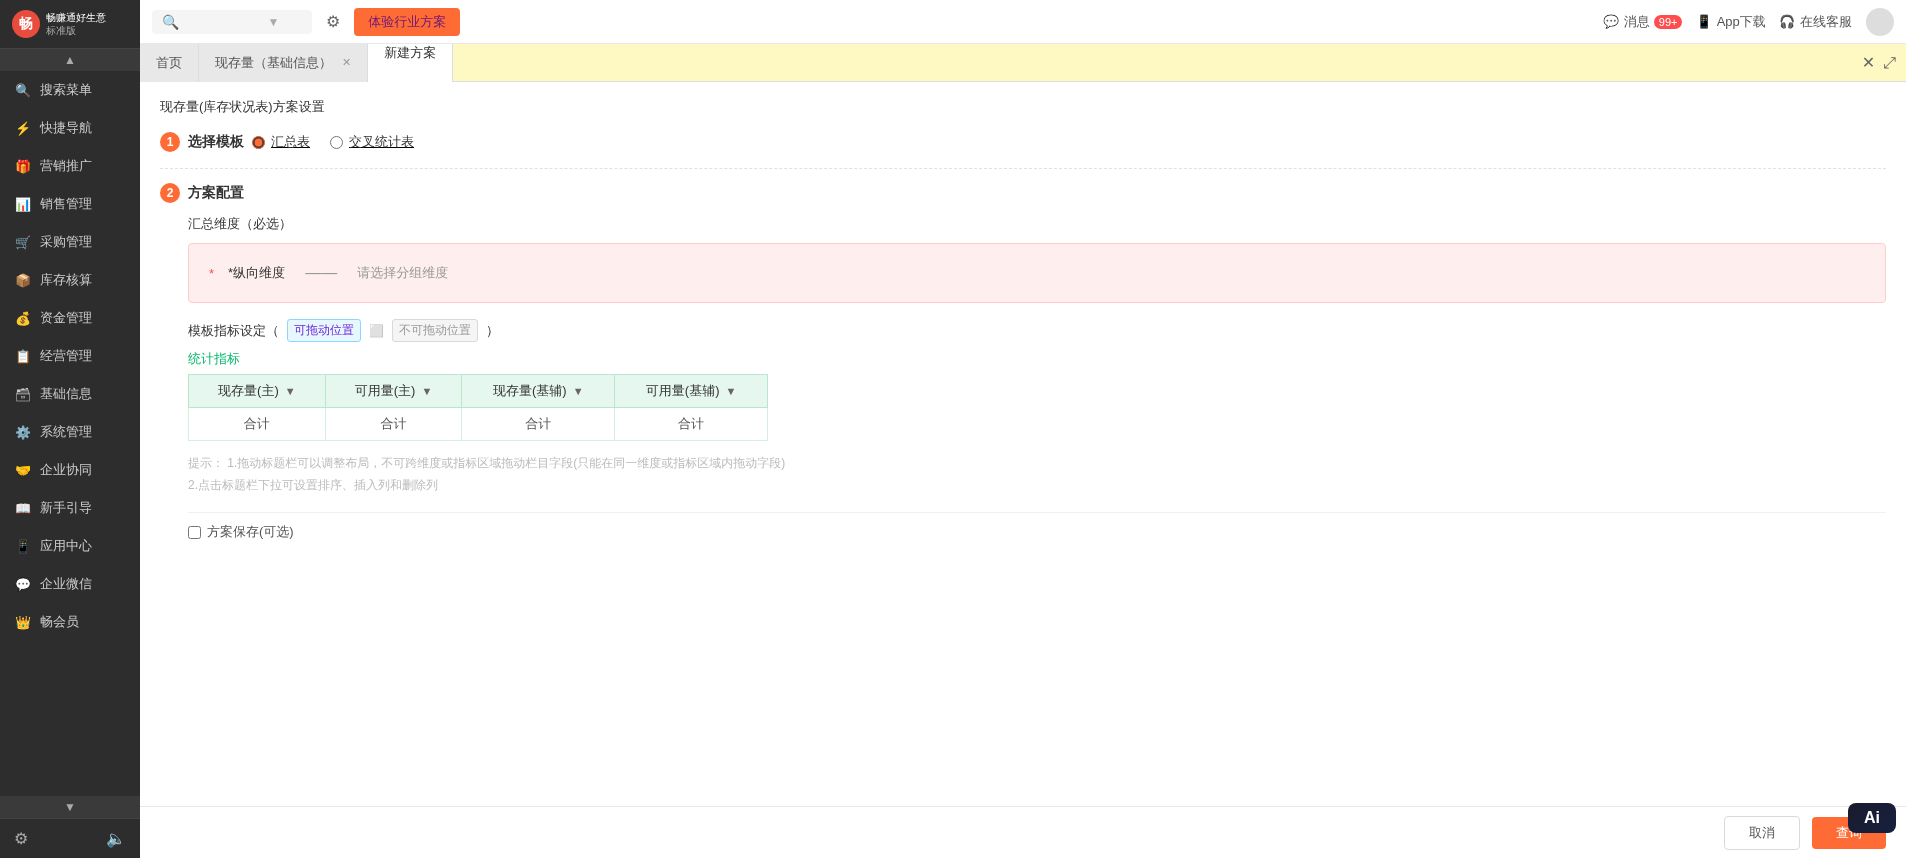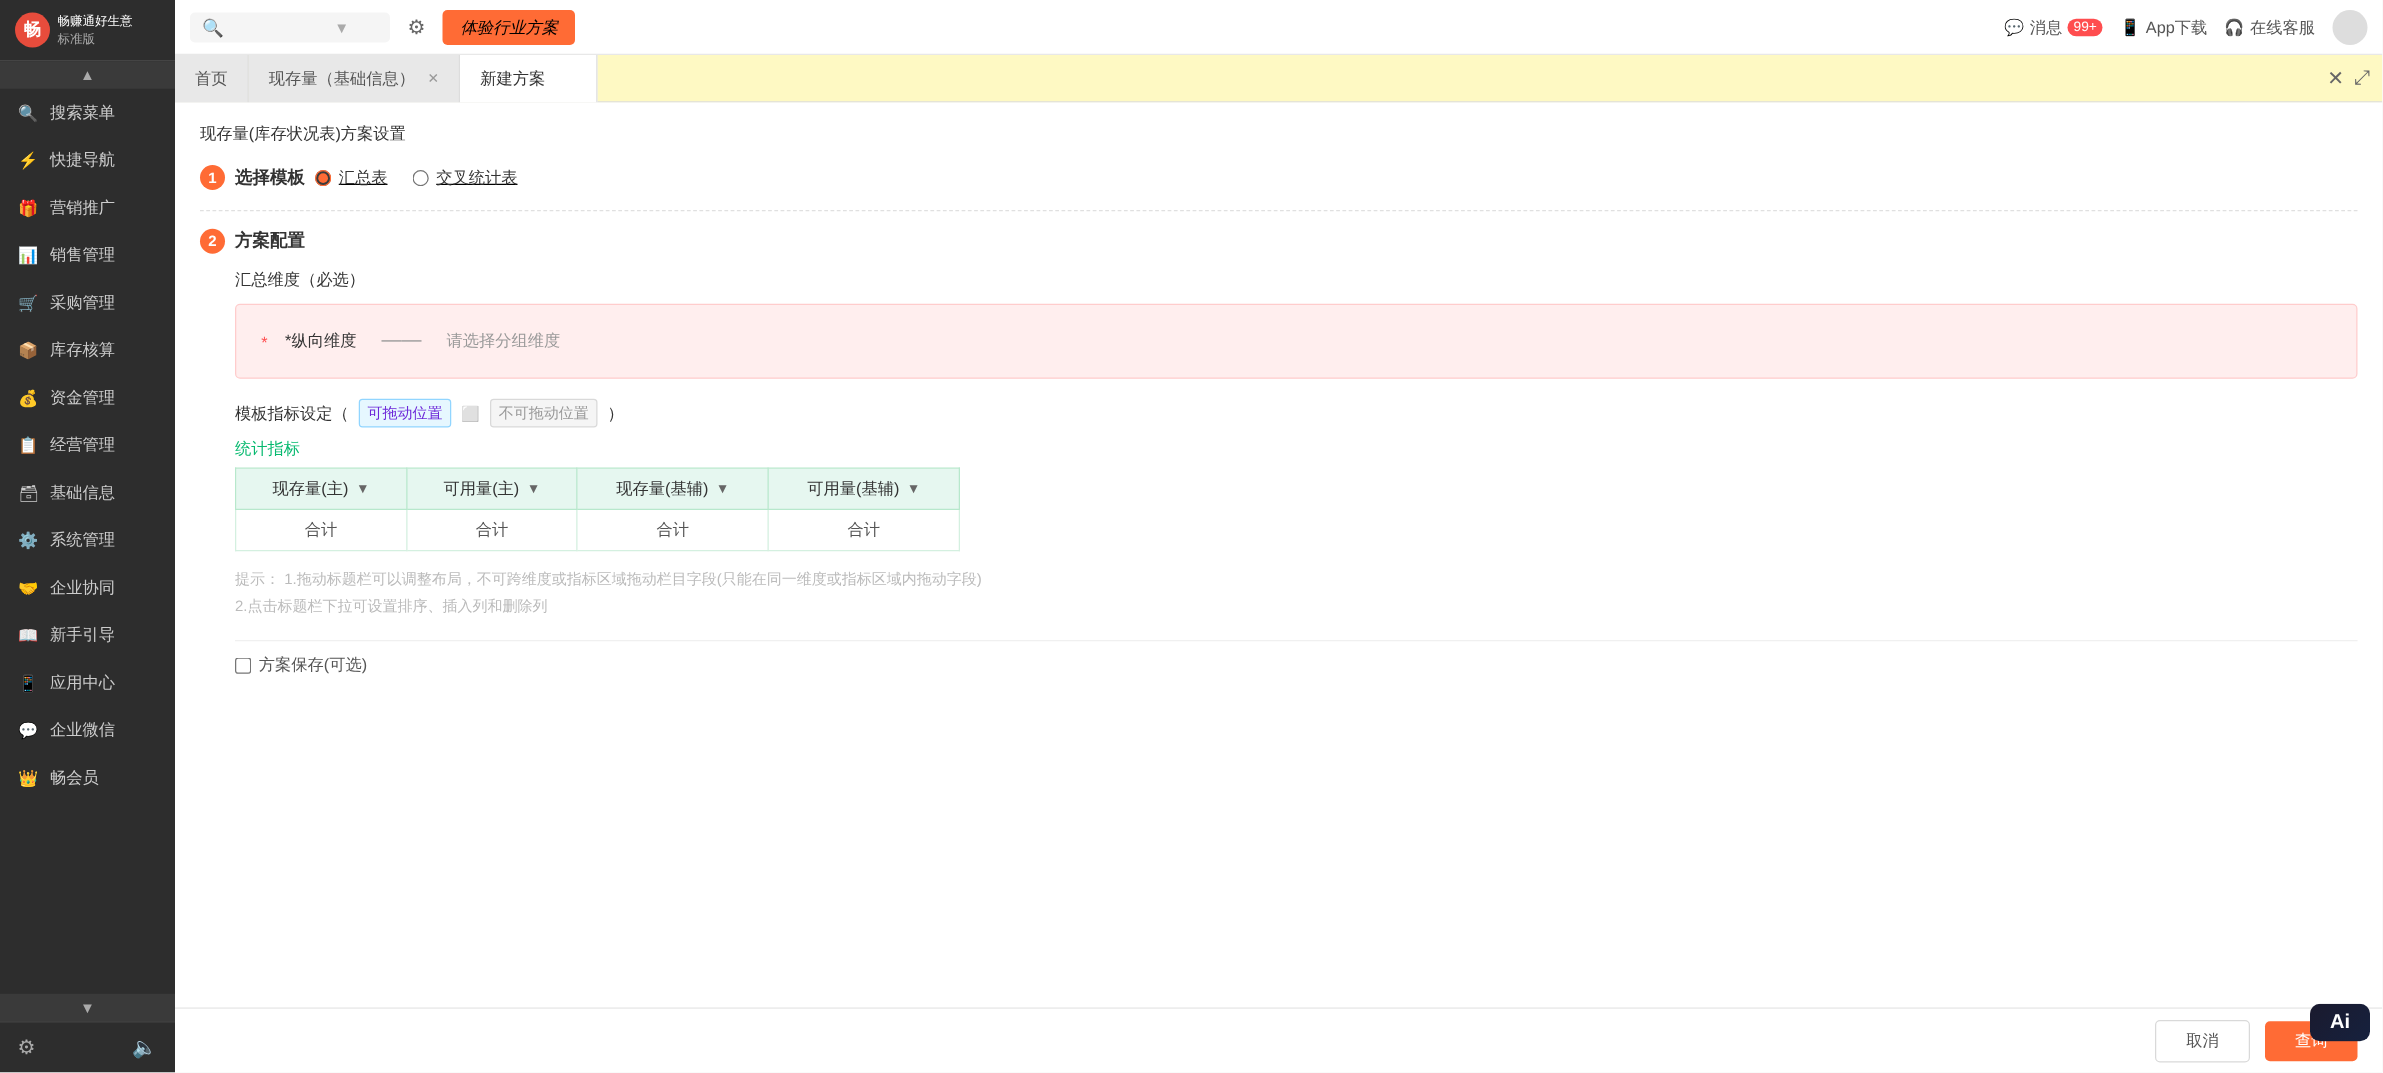--- a/index.html
+++ b/index.html
@@ -70,22 +70,22 @@
     .topbar-search {
       display: flex; align-items: center; gap: 4px;
       background: #f5f5f5; border-radius: 4px;
       padding: 4px 10px; min-width: 160px;
     }
     .topbar-search input {
       border: none; background: transparent; outline: none; font-size: 13px; width: 100px;
     }
     .topbar-gear { color: #666; cursor: pointer; font-size: 16px; padding: 4px; }
     .topbar-btn {
-      background: #ff6b35; color: #000000; border: none; border-radius: 4px;
-      padding: 5px 14px; cursor: pointer; font-size: 13px; font-style: italic;
+      background: #ff6b35; color: #701a75; border: none; border-radius: 4px;
+      padding: 5px 14px; cursor: pointer; font-size: 13px;
     }
     .topbar-right {
       margin-left: auto; display: flex; align-items: center; gap: 14px;
     }
     .topbar-msg { display: flex; align-items: center; gap: 4px; color: #555; cursor: pointer; font-size: 13px; }
     .topbar-msg .badge {
       background: #ff4d4f; color: #fff; border-radius: 10px;
       padding: 1px 5px; font-size: 11px;
     }
     .topbar-app { display: flex; align-items: center; gap: 4px; color: #555; cursor: pointer; font-size: 13px; }
@@ -106,20 +106,21 @@
       height: 38px; display: flex; align-items: center; padding: 0 16px;
       font-size: 13px; cursor: pointer; color: #555; background: #e8e8e8;
       border-right: 1px solid #ddd; gap: 6px;
     }
     .tab.active { background: #fff; color: #333; }
     .tab .tab-close { font-size: 11px; color: #999; cursor: pointer; margin-left: 4px; }
     .tab-new-btn {
       height: 38px; display: flex; align-items: center; padding: 0 16px;
       font-size: 13px; cursor: pointer; color: #fff; background: #ff6b35;
       gap: 12px;
+      flex-direction: column;
     }
     .tab-new-btn .tab-close { font-size: 11px; color: #fff; cursor: pointer; margin-left: 4px; }
     .tab-right-icons {
       margin-left: auto; display: flex; align-items: center; gap: 8px; padding-right: 10px;
     }
     .tab-right-icons span { cursor: pointer; color: #666; font-size: 16px; }
 
     
     .page-content {
       flex: 1; overflow-y: auto; background: #f5f5f5; padding: 0;

